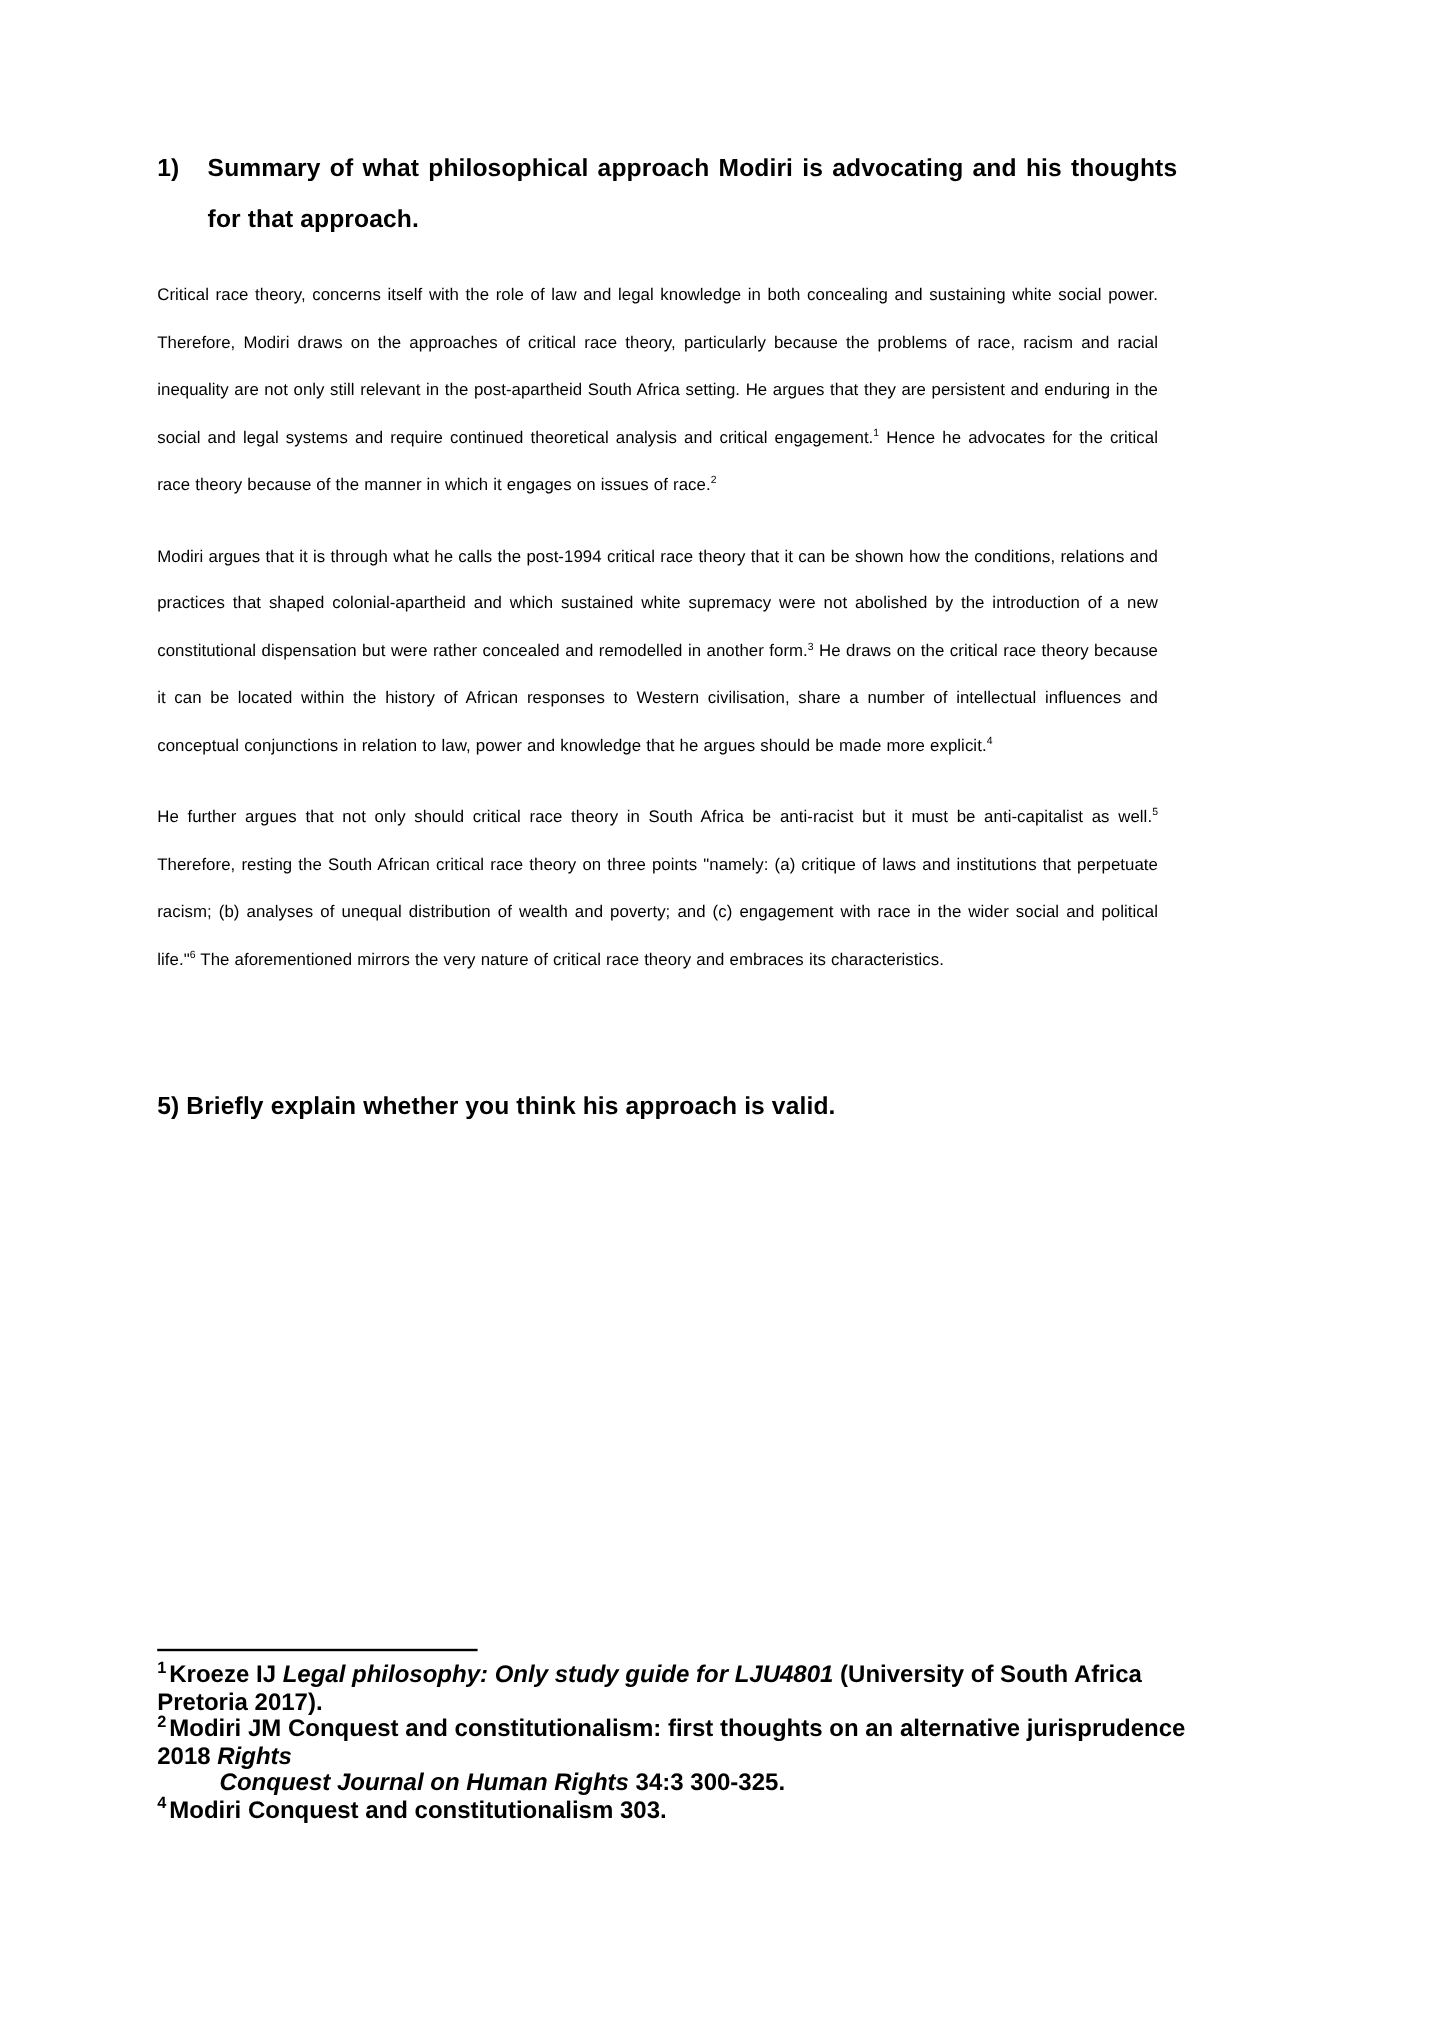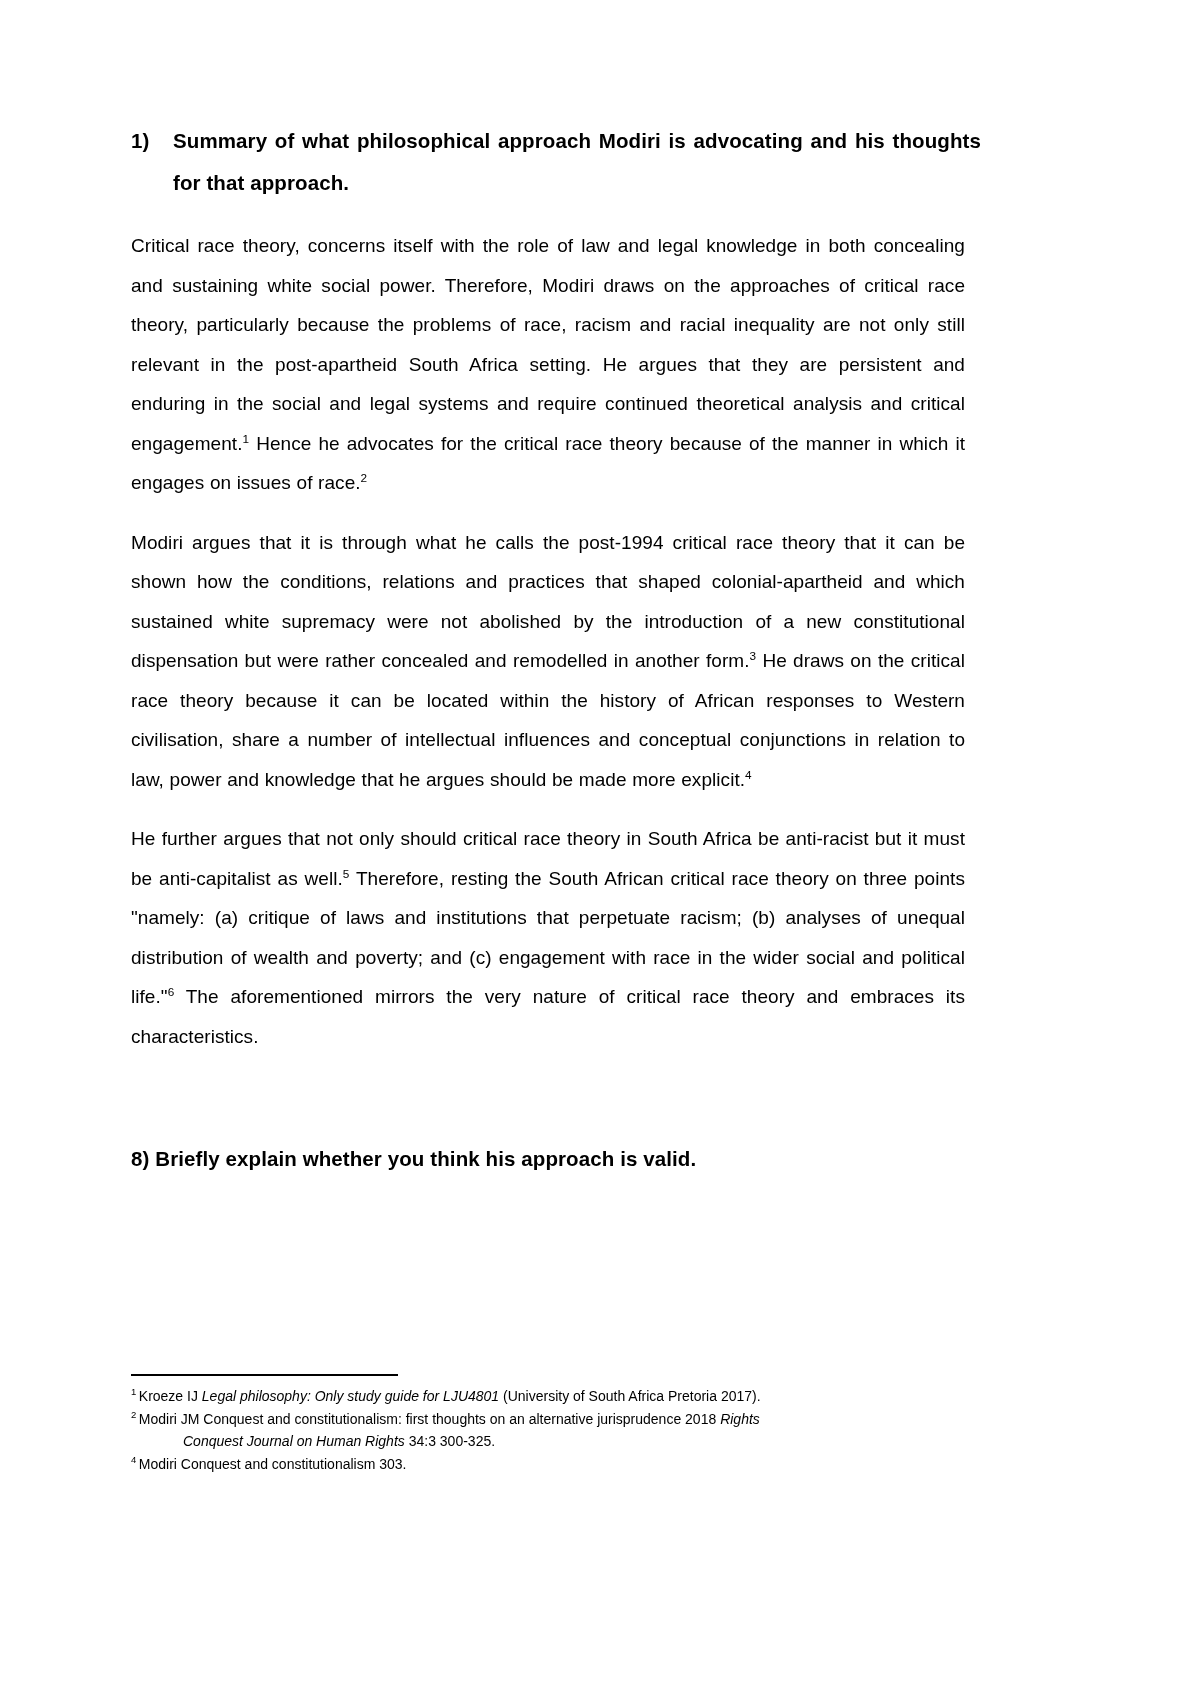--- a/index.html
+++ b/index.html
@@ -46,21 +46,21 @@
     flex: 1 1 auto;
     text-align: justify;
     text-align-last: left;
   }
   .heading.simple {
     display: block;
   }
 
   
   .para {
-    font-size: 19px;
+    font-size: 14px;
     line-height: 39.5px;
     text-align: justify;
     text-align-last: left;
     margin: 0 16px 20px 0;
     letter-spacing: 0.05px;
     word-spacing: 0.3px;
   }
   sup {
     font-size: 0.62em;
     vertical-align: super;
@@ -68,22 +68,23 @@
   }
 
   .spacer-lg { height: 62px; }
 
   
   .footnotes {
     position: absolute;
     left: 131px;
     top: 1374px;
     width: 860px;
-    font-size: 14px;
+    font-size: 20px;
     line-height: 22.5px;
+    font-weight: bold;
   }
   .fn-rule {
     width: 267px;
     height: 0;
     border-top: 2.4px solid #000;
     margin: 0 0 9px 0;
   }
   .fn {
     margin: 0;
     padding: 0;
@@ -115,21 +116,21 @@
     </div>
 
     <p class="para">Critical race theory, concerns itself with the role of law and legal knowledge in both concealing and sustaining white social power. Therefore, Modiri draws on the approaches of critical race theory, particularly because the problems of race, racism and racial inequality are not only still relevant in the post-apartheid South Africa setting. He argues that they are persistent and enduring in the social and legal systems and require continued theoretical analysis and critical engagement.<sup>1</sup> Hence he advocates for the critical race theory because of the manner in which it engages on issues of race.<sup>2</sup></p>
 
     <p class="para">Modiri argues that it is through what he calls the post-1994 critical race theory that it can be shown how the conditions, relations and practices that shaped colonial-apartheid and which sustained white supremacy were not abolished by the introduction of a new constitutional dispensation but were rather concealed and remodelled in another form.<sup>3</sup> He draws on the critical race theory because it can be located within the history of African responses to Western civilisation, share a number of intellectual influences and conceptual conjunctions in relation to law, power and knowledge that he argues should be made more explicit.<sup>4</sup></p>
 
     <p class="para">He further argues that not only should critical race theory in South Africa be anti-racist but it must be anti-capitalist as well.<sup>5</sup> Therefore, resting the South African critical race theory on three points "namely: (a) critique of laws and institutions that perpetuate racism; (b) analyses of unequal distribution of wealth and poverty; and (c) engagement with race in the wider social and political life."<sup>6</sup> The aforementioned mirrors the very nature of critical race theory and embraces its characteristics.</p>
 
     <div class="spacer-lg"></div>
 
-    <div class="heading simple">8) Briefly explain whether you think his approach is valid.</div>
+    <div class="heading simple">5) Briefly explain whether you think his approach is valid.</div>
 
   </div>
 
   <div class="footnotes">
     <div class="fn-rule"></div>
     <div class="fn"><span class="marker">1</span>Kroeze IJ <span class="it">Legal philosophy: Only study guide for LJU4801</span> (University of South Africa Pretoria 2017).</div>
     <div class="fn"><span class="marker">2</span>Modiri JM Conquest and constitutionalism: first thoughts on an alternative jurisprudence 2018 <span class="it">Rights</span><span class="cont"><span class="it">Conquest Journal on Human Rights</span> 34:3 300-325.</span></div>
     <div class="fn"><span class="marker">4</span>Modiri Conquest and constitutionalism 303.</div>
   </div>
 

